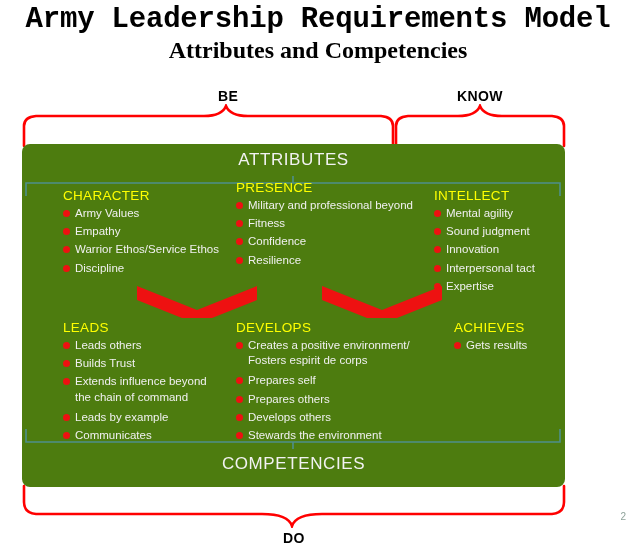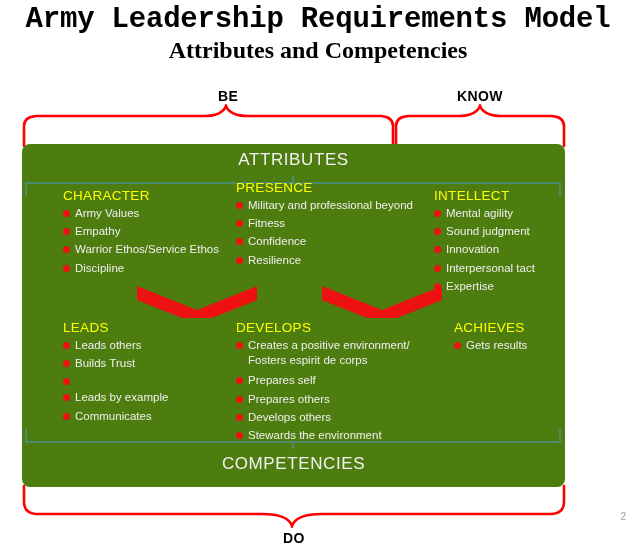--- a/index.html
+++ b/index.html
@@ -255,20 +255,22 @@
       <div class="bullet-row">
         <span class="dot"></span>
         <span class="btext">Leads others</span>
       </div>
       <div class="bullet-row">
         <span class="dot"></span>
         <span class="btext">Builds Trust</span>
       </div>
       <div class="bullet-row">
         <span class="dot"></span>
+        <span class="btext">Extends influence beyond
+the chain of command</span>
       </div>
       <div class="bullet-row gap">
         <span class="dot"></span>
         <span class="btext">Leads by example</span>
       </div>
       <div class="bullet-row">
         <span class="dot"></span>
         <span class="btext">Communicates</span>
       </div>
     </div>

